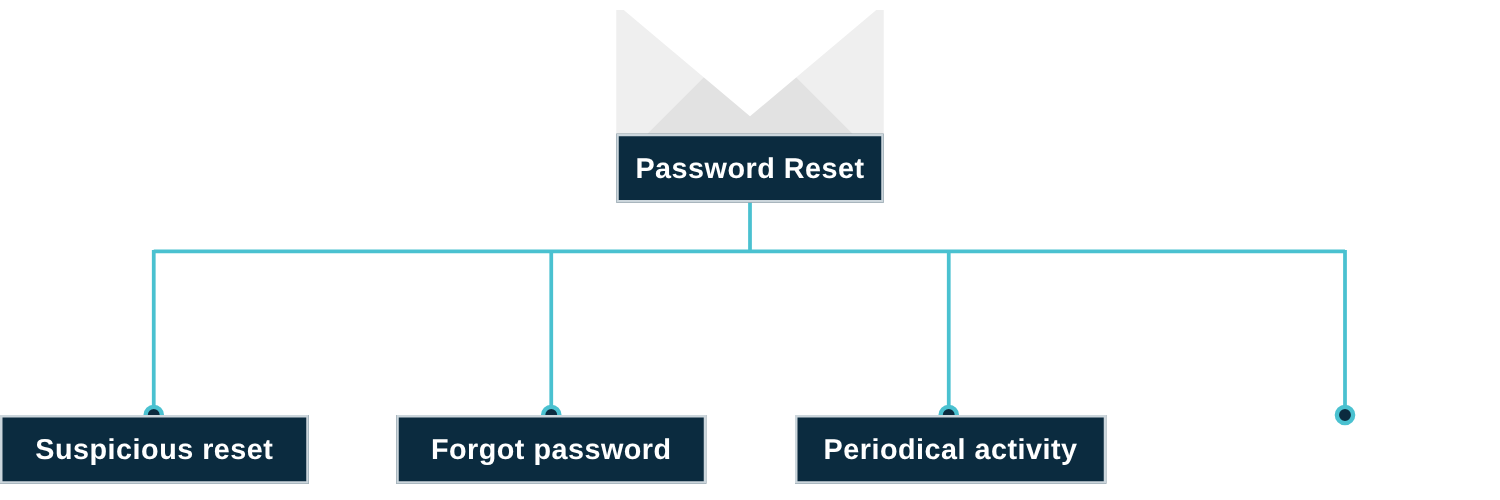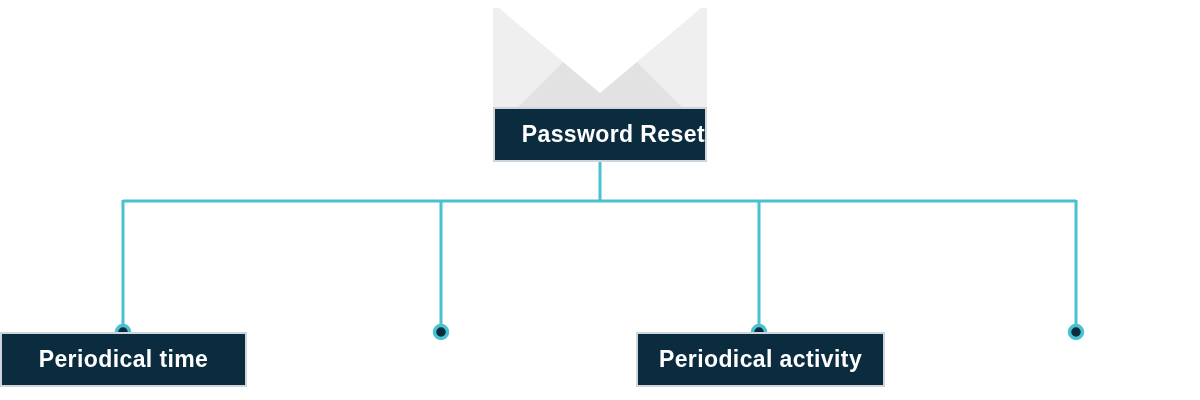--- a/index.html
+++ b/index.html
@@ -30,21 +30,21 @@
     border: 2px solid #ccd6dc;
     color: #ffffff;
     display: flex;
     align-items: center;
     justify-content: center;
     font-size: 23px;
     font-weight: 600;
     letter-spacing: 0.4px;
     white-space: nowrap;
   }
-  .node-root   { left: 493px; top: 107px; width: 214px; height: 55px; justify-content: flex-end; }
+  .node-root   { left: 493px; top: 107px; width: 214px; height: 55px; }
   .node-child1 { left: 0px;   top: 332px; width: 247px; height: 55px; }
   .node-child2 { left: 317px; top: 332px; width: 248px; height: 55px; }
   .node-child3 { left: 636px; top: 332px; width: 249px; height: 55px; }
   .node-child4 { left: 953px; top: 332px; width: 245px; height: 55px; }
 </style>
 </head>
 <body>
 
 <div class="canvas">
 
@@ -71,22 +71,25 @@
       <circle cx="759" cy="332" r="6.5"></circle>
       <circle cx="1076" cy="332" r="6.5"></circle>
     </g>
   </svg>
 
   <div class="node node-root">
     <span>Password Reset</span>
   </div>
 
   <div class="node node-child1">
-    <span>Periodical time</span>
+    <span>Suspicious reset</span>
   </div>
 
+  <div class="node node-child2">
+    <span>Forgot password</span>
+  </div>
 
   <div class="node node-child3">
     <span>Periodical activity</span>
   </div>
 
 
 </div>
 
 </body></html>

